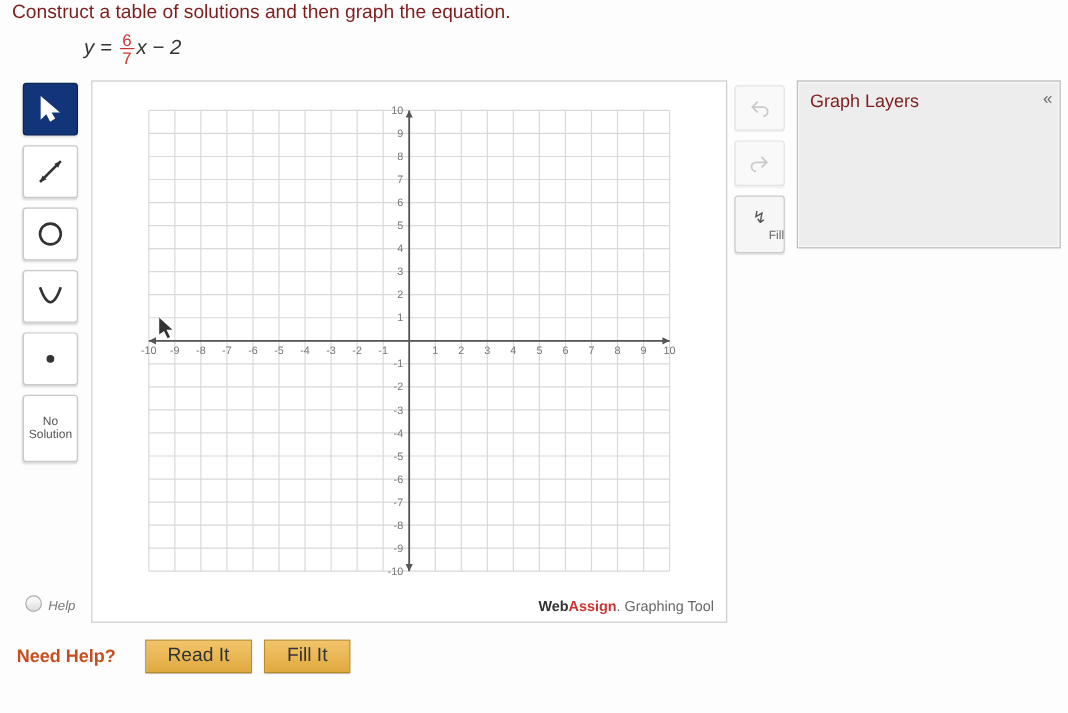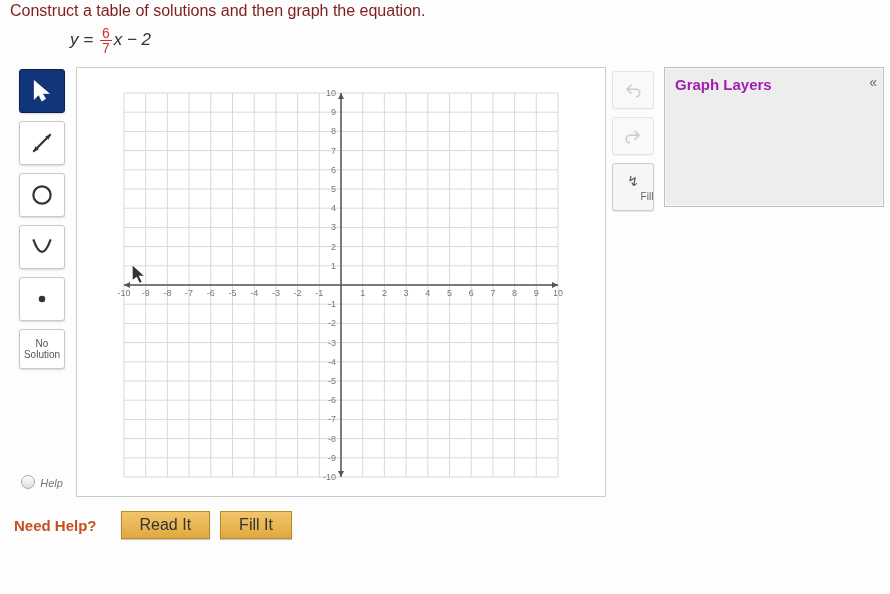--- a/index.html
+++ b/index.html
@@ -64,21 +64,21 @@
     background: #12357a;
     border-color:#0a2550;
   }
   .tool.selected svg path, .tool.selected svg polygon { fill:#fff; stroke:#fff; }
   .tool svg { width: 26px; height: 26px; }
   .tool.nosol {
     font-size: 10px;
     line-height: 1.1;
     text-align: center;
     color:#555;
-    height: 40px;
+    height: 56px;
   }
   .help-link {
     font-size: 11px;
     color: #777;
     text-align: center;
     margin-top: auto;
     padding-bottom: 8px;
     cursor: pointer;
     font-style: italic;
   }
@@ -146,22 +146,22 @@
     font-size: 13px;
     color:#444;
     position:relative;
     max-width: 230px;
     min-height: 140px;
     height: fit-content;
     box-shadow: inset 0 0 0 1px #f8f8f8;
   }
   .layers-panel h3 {
     font-size: 15px;
-    font-weight: bold;
-    color:#a21caf;
+    font-weight: normal;
+    color:#7f1d1d;
     margin-bottom: 16px;
   }
   .layers-panel .collapse {
     position:absolute;
     top:6px; right:6px;
     font-size: 14px;
     color:#666;
     cursor:pointer;
   }
   .layers-panel p { font-size: 12.5px; line-height:1.35; color:#555; }
@@ -331,20 +331,23 @@
           <text x="230" y="136.2" class="axis-label" text-anchor="end">4</text>
           <text x="230" y="117" class="axis-label" text-anchor="end">5</text>
           <text x="230" y="97.8" class="axis-label" text-anchor="end">6</text>
           <text x="230" y="78.6" class="axis-label" text-anchor="end">7</text>
           <text x="230" y="59.4" class="axis-label" text-anchor="end">8</text>
           <text x="230" y="40.2" class="axis-label" text-anchor="end">9</text>
           <text x="230" y="21" class="axis-label" text-anchor="end">10</text>
           <polygon points="26.680000000000007,190.79999999999998 26.680000000000007,204.79999999999998 30.680000000000007,201.79999999999998 33.68000000000001,207.79999999999998 35.68000000000001,206.79999999999998 32.68000000000001,200.79999999999998 37.68000000000001,200.79999999999998" fill="#333"></polygon>
         </svg>
     </div>
+    <div class="credit">
+      <span class="wa1">Web</span><span class="wa2">Assign</span><span>. Graphing Tool</span>
+    </div>
   </div>
 
   <div class="actions-col">
     <div class="actbtn disabled">
       <svg width="18" height="18" viewBox="0 0 24 24">
           <path d="M10,5 L4,11 L10,17 M4,11 H16 A5,5 0 0 1 16,21" fill="none" stroke="#999" stroke-width="2"></path>
         </svg>
     </div>
     <div class="actbtn disabled">
       <svg width="18" height="18" viewBox="0 0 24 24">

